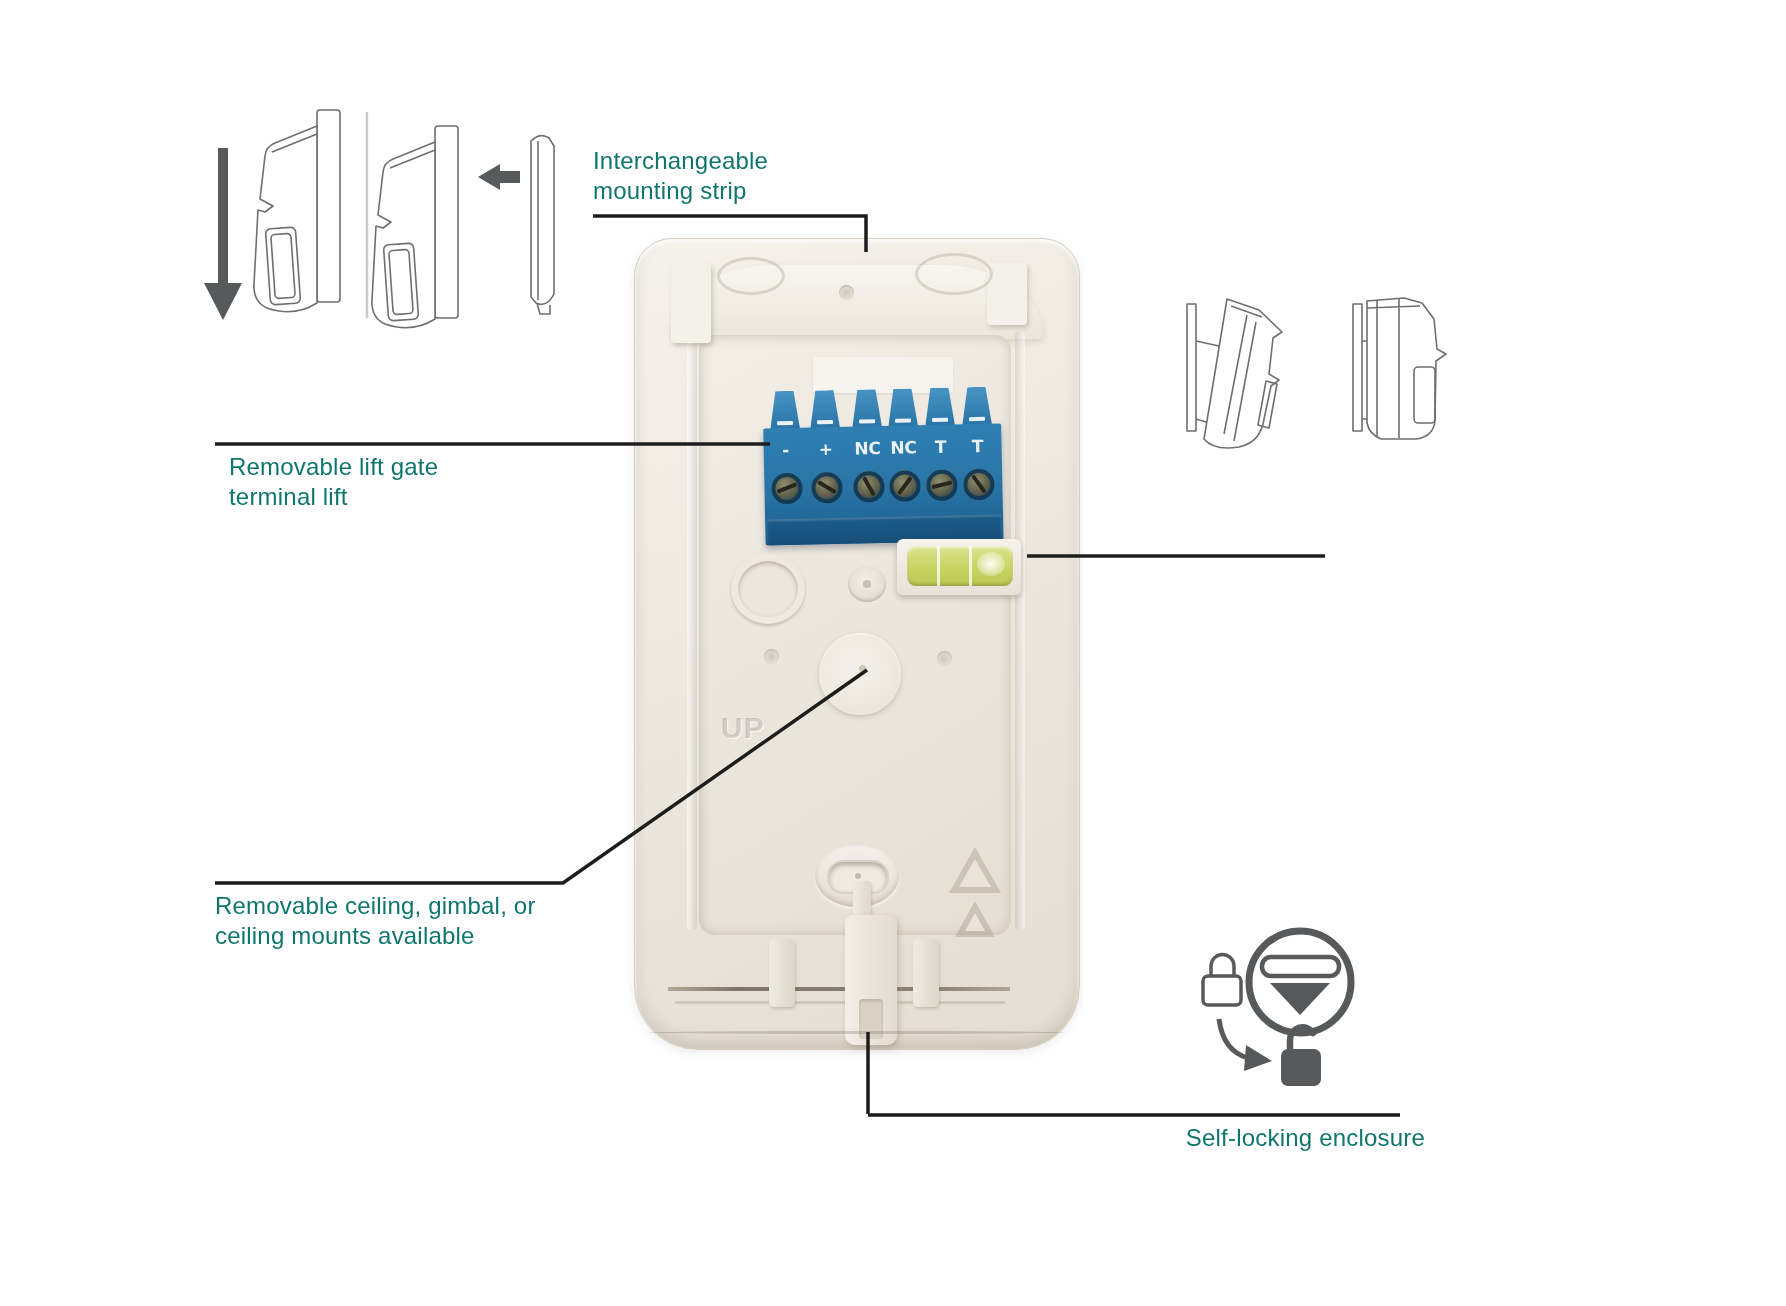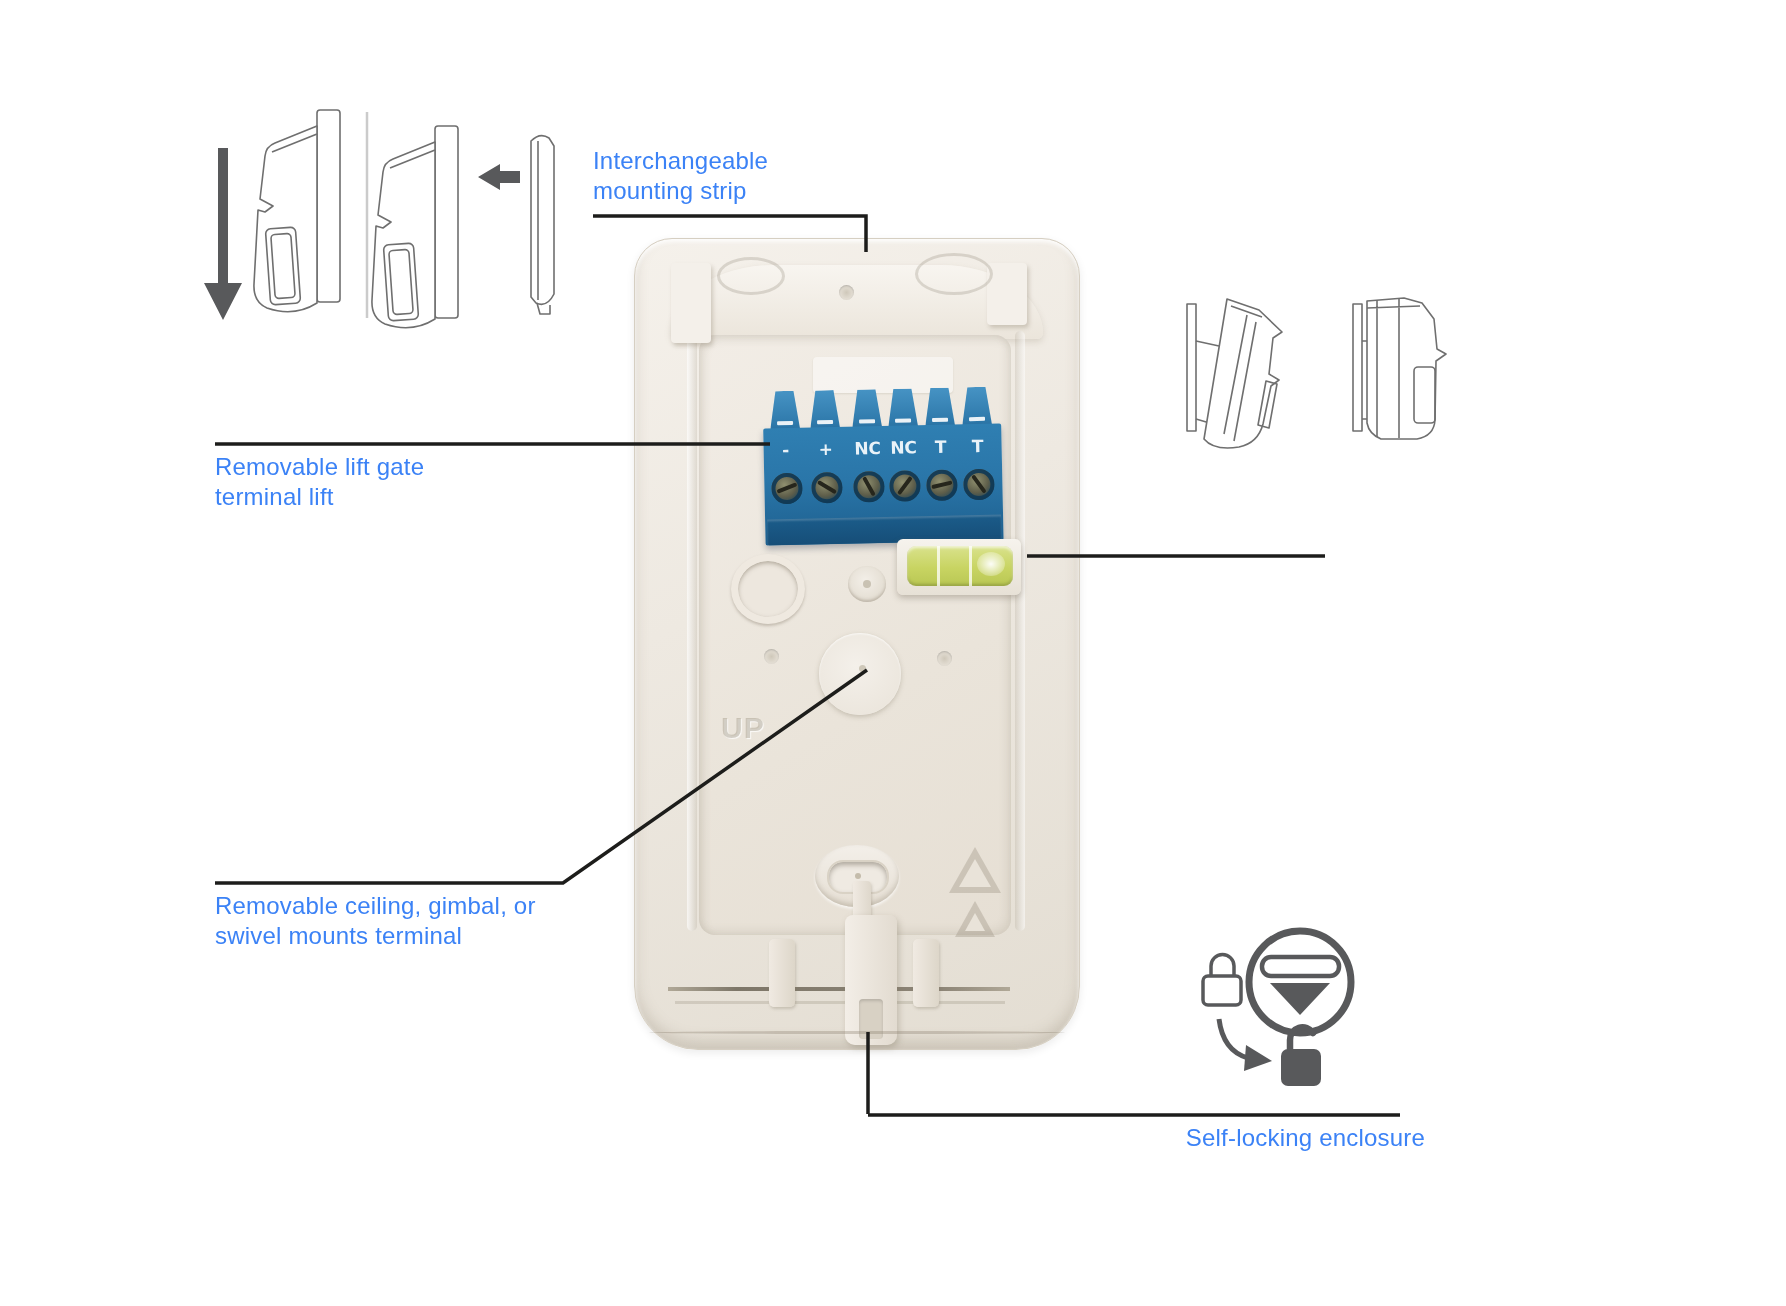--- a/index.html
+++ b/index.html
@@ -1,20 +1,20 @@
 <!DOCTYPE html>
 <html><head>
 <meta charset="utf-8">
 <style>
   html,body{margin:0;padding:0;background:#ffffff;}
   .canvas{position:relative;width:1786px;height:1306px;background:#ffffff;overflow:hidden;
           font-family:"Liberation Sans", sans-serif;}
 
   
-  .callout{position:absolute;font-size:24px;line-height:30px;color:#3b82f6;letter-spacing:.2px;white-space:nowrap;}
+  .callout{position:absolute;font-size:24px;line-height:30px;color:#0f766e;letter-spacing:.2px;white-space:nowrap;}
   .callout.right{text-align:right;}
 
   
   .base{position:absolute;left:634px;top:238px;width:444px;height:810px;
         border-radius:38px 38px 64px 64px;
         background:linear-gradient(155deg,#f5f1eb 0%,#eee9e1 40%,#e3ddd2 100%);
         border:1px solid #d6cfc2;
         box-shadow:inset 0 3px 4px rgba(255,255,255,.9), inset 0 -8px 14px rgba(140,130,112,.28), 0 3px 8px rgba(0,0,0,.08);}
   .base-arch{position:absolute;left:36px;top:26px;width:372px;height:74px;
         border-radius:180px 180px 10px 10px/120px 120px 10px 10px;
@@ -284,28 +284,28 @@
         <rect x="1281" y="1049" width="40" height="37" rx="7" fill="#58595b"></rect>
       </g>
     </g>
   </svg>
 
   <div class="callout texts" style="left:593px;top:146px">
     <div>Interchangeable</div>
     <div>mounting strip</div>
   </div>
 
-  <div class="callout texts" style="left:215px;top:452px">
+  <div class="callout texts" style="left:229px;top:452px">
     <div>Removable lift gate</div>
     <div>terminal lift</div>
   </div>
 
 
   <div class="callout texts" style="left:215px;top:891px">
     <div>Removable ceiling, gimbal, or</div>
-    <div>swivel mounts terminal</div>
+    <div>ceiling mounts available</div>
   </div>
 
   <div class="callout texts right" style="left:1080px;top:1123px;width:345px">
     <div>Self-locking enclosure</div>
   </div>
 
 </div>
 
 </body></html>

